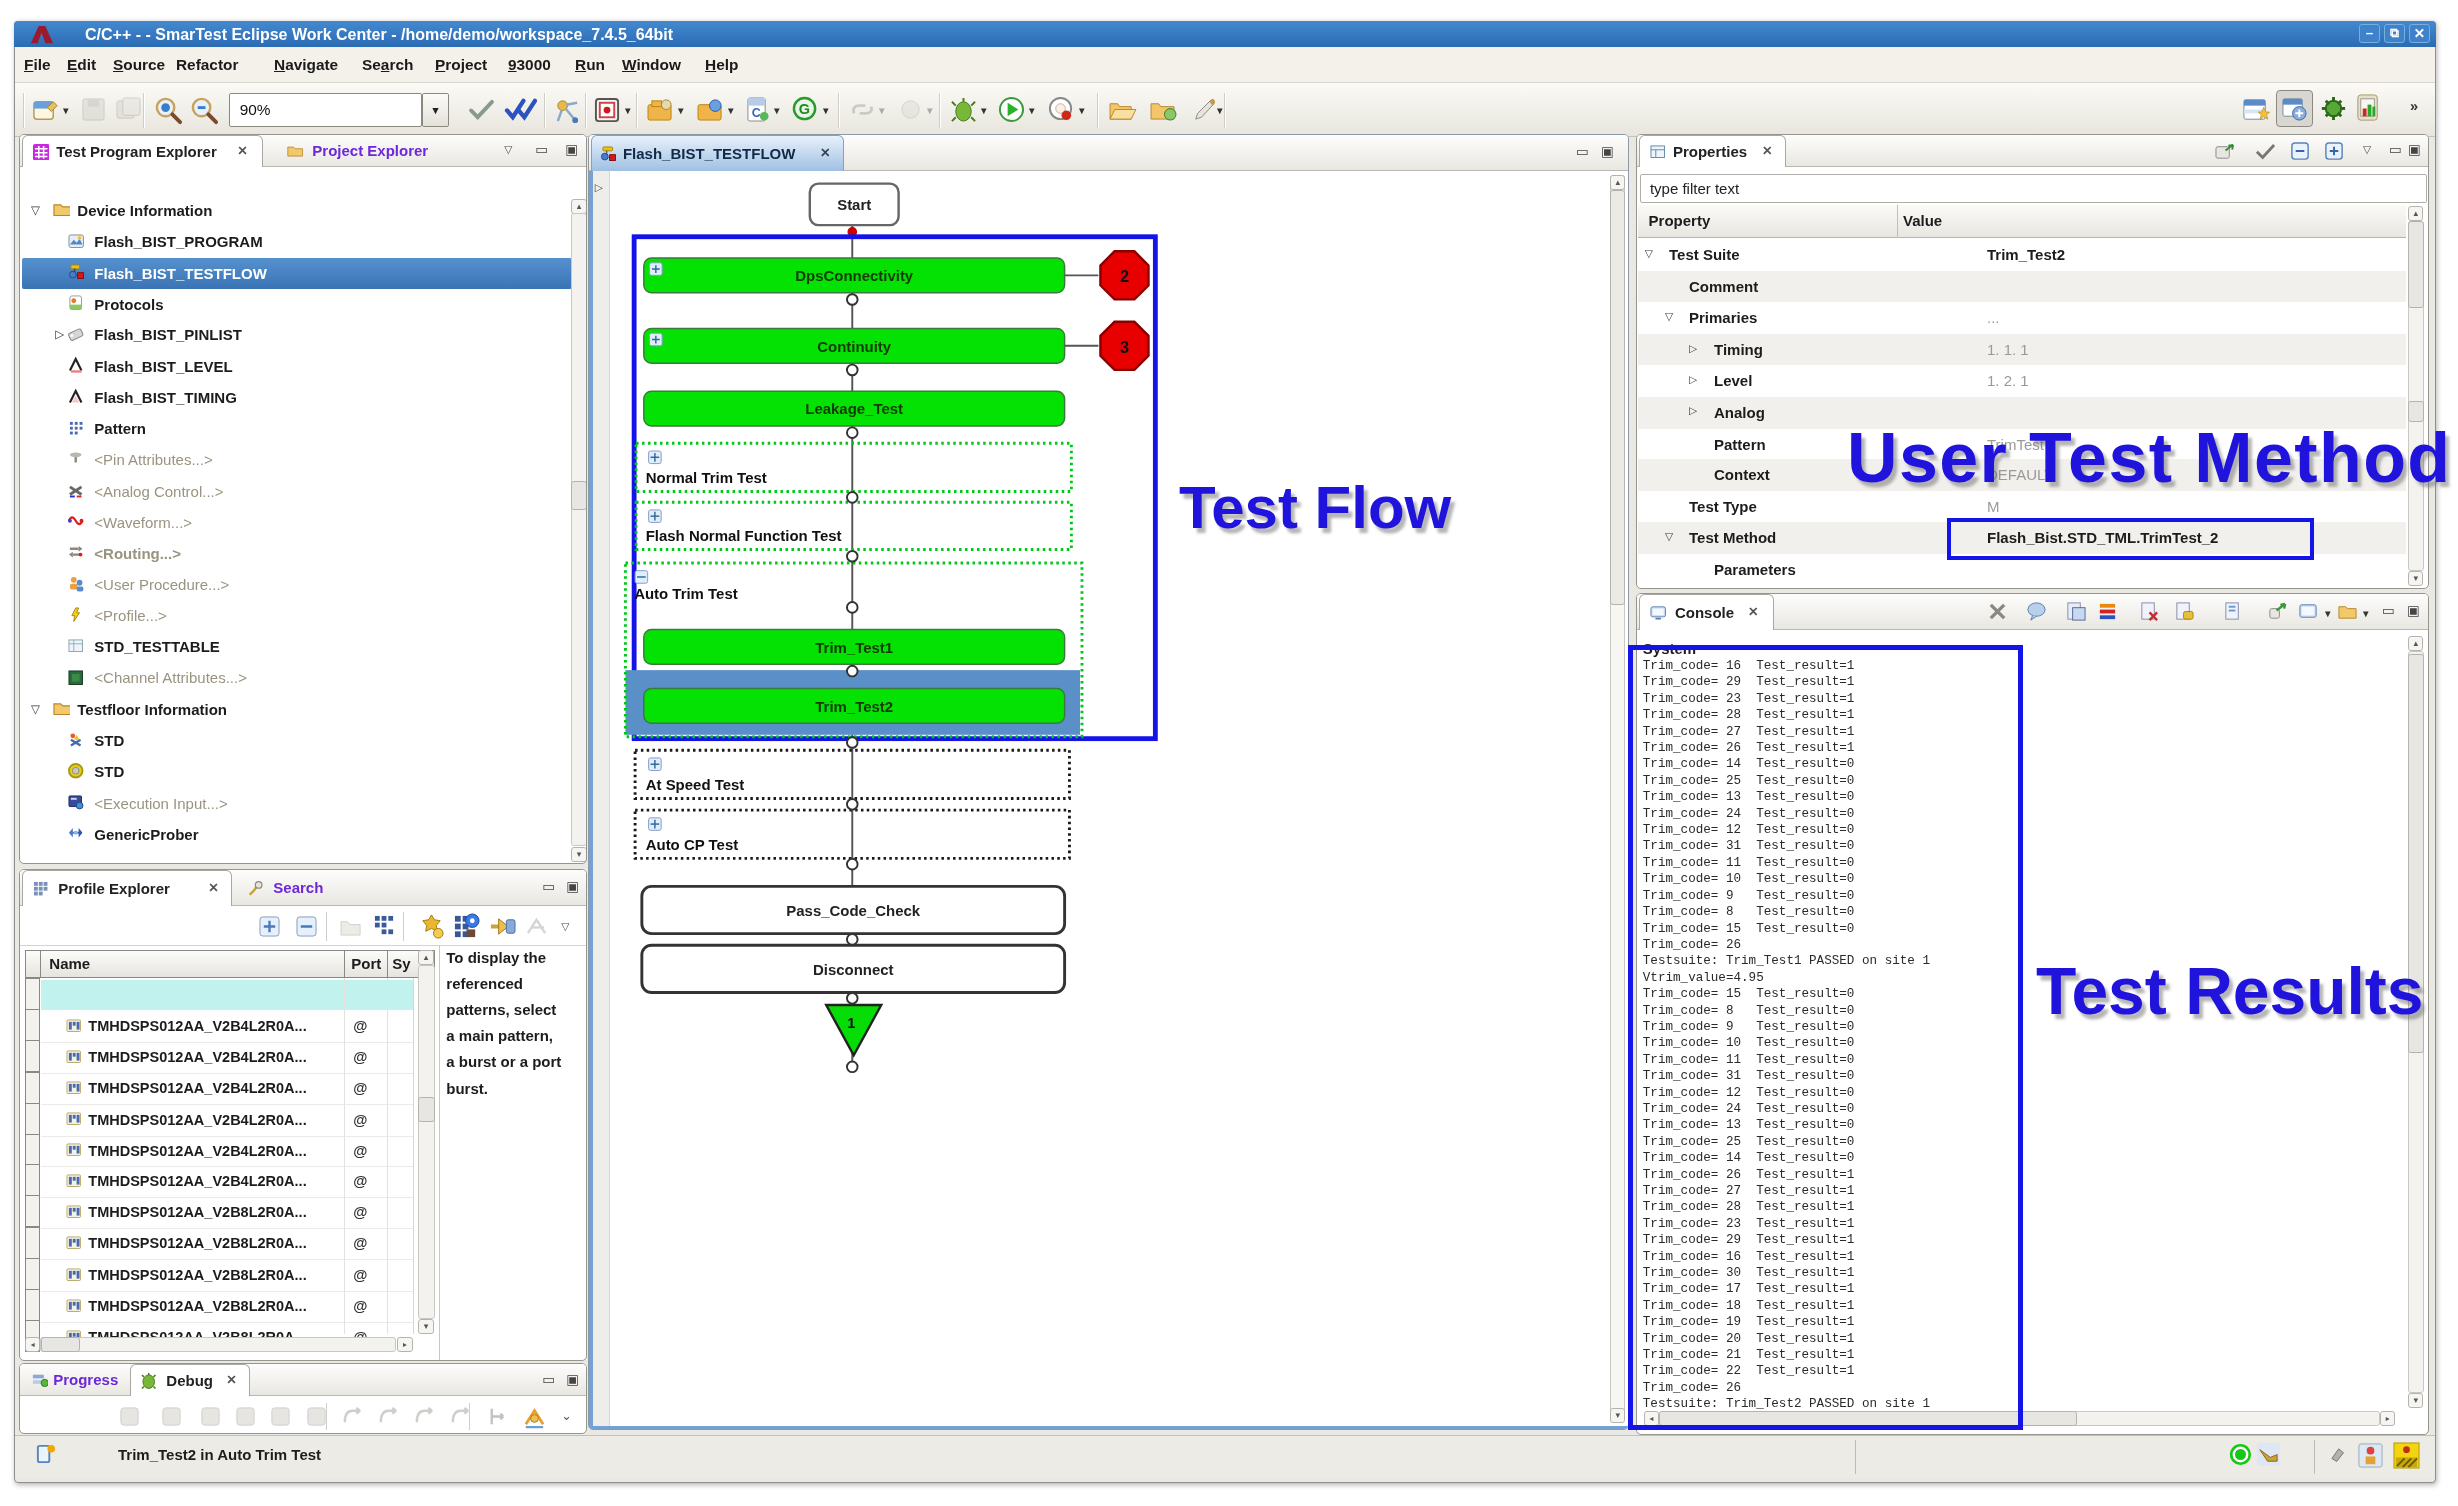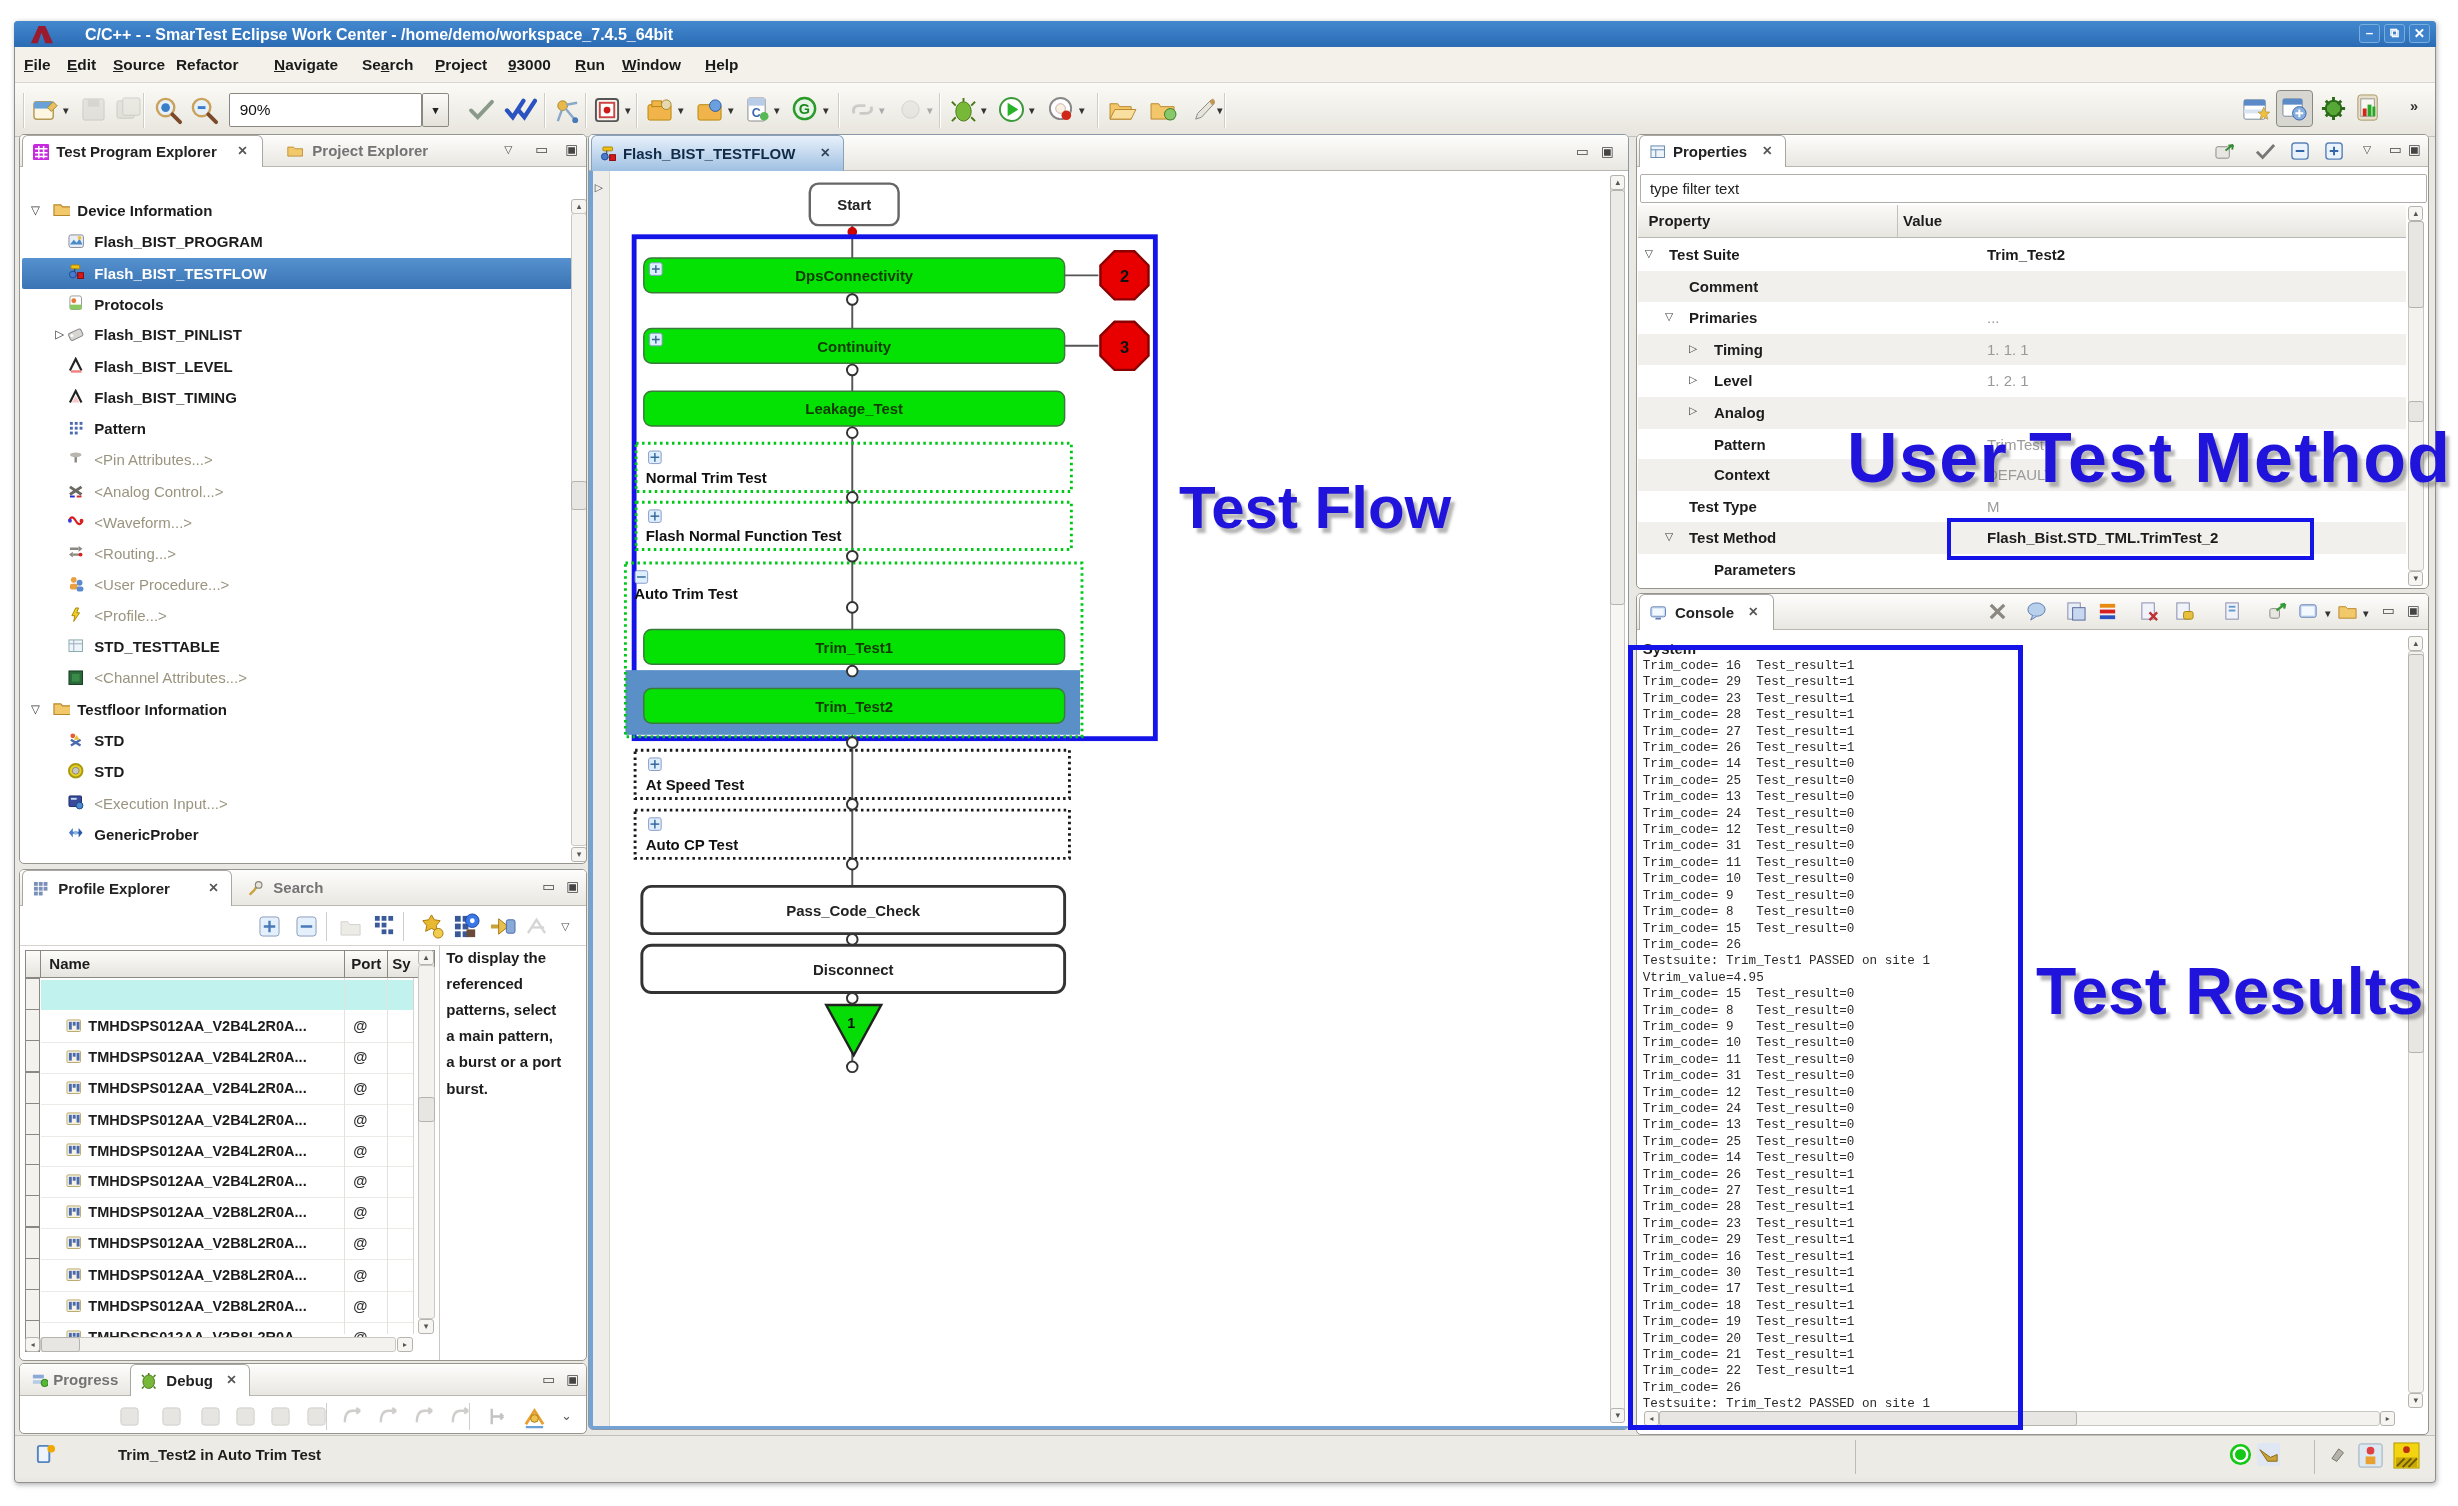--- a/index.html
+++ b/index.html
@@ -8,21 +8,21 @@
 #titlebar{position:absolute;left:13.5px;top:21px;width:2422px;height:26px;background:linear-gradient(#4489d0,#2a6bb4);border-radius:3.9px 3.9px 0 0;color:#fff;font-weight:700;font-size:16.4px}
 #menubar{position:absolute;left:14.5px;top:47px;width:2420px;height:36px;background:#f3f1e9;border-bottom:1px solid #d8d6ce}
 .mi{position:absolute;top:56px;font-size:15.4px;font-weight:700;color:#1a1a1a}
 .mi u{text-decoration:underline}
 #toolbar{position:absolute;left:14.5px;top:83px;width:2420px;height:54px;background:linear-gradient(#fbfaf6,#e7e5dd);border-bottom:1px solid #c4c2ba}
 .tsep{position:absolute;top:93px;width:1.9px;height:35px;background:#cfcdc5;border-right:1px solid #fff}
 .panel{position:absolute;background:#fff;border:1px solid #96968e;border-radius:5px;overflow:hidden}
 .phead{position:absolute;left:0;top:0;width:100%;height:32px;background:linear-gradient(#fdfdfc,#e9e7e1);border-bottom:1px solid #b9b7af}
 .tab{position:absolute;top:0;height:32px;font-size:15px;font-weight:700;color:#222;white-space:nowrap}
 .tab.on{background:#fff;border:1px solid #a9a7a1;border-bottom:none;border-radius:5.8px 5.8px 0 0}
-.tab.off{color:#737373}
+.tab.off{color:#6d28d9}
 .pbtn{position:absolute;font-size:13.5px;color:#444}
 .ticon{display:inline-block;width:16.4px;height:16.4px;vertical-align:-2.9px;margin-right:6.8px}
 .exp{position:absolute;font-size:11.6px;color:#333}
 .sb{position:absolute;background:#f3f2ef;border:1px solid #c9c7c1;border-radius:2.9px}
 .sbthumb{position:absolute;background:#e8e6e2;border:1px solid #b5b3ad;border-radius:2.9px}
 .sbarrow{position:absolute;width:15.4px;height:14.5px;background:#f6f5f2;border:1px solid #b5b3ad;border-radius:2.9px;font-size:7.7px;color:#555;text-align:center;line-height:13.5px}
 .bigblue{position:absolute;font-weight:700;color:#2013dc;text-shadow:3.9px 4.8px 2.9px rgba(110,110,110,.5);white-space:nowrap}
 .bluebox{position:absolute;border:5.8px solid #1414e8;z-index:40}
 .prow{position:absolute;left:1px;width:768px;height:32px;line-height:32px;font-size:15px;color:#1c1c1c;white-space:nowrap}
 .pexp{position:absolute;top:0;font-size:10.6px;color:#333}
@@ -309,21 +309,21 @@
         <circle cx="2" cy="8" r="2" fill="#3a3ad8"></circle>
         <circle cx="14" cy="8" r="2" fill="#d82020"></circle>
       </svg>
       <div style="position:absolute;left:74px;top:372px;height:31px;line-height:31px;font-size:15px;font-weight:400;color:#9a947f;white-space:nowrap">&lt;Waveform...&gt;</div>
       <svg style="position:absolute;left:48px;top:409px" width="16.4" height="16.4" viewBox="0 0 17 17">
         <path d="M2 5 h9 M5 11 h9" stroke="#8a8880" stroke-width="2.5"></path>
         <path d="M11 2 l4 3 -4 3 Z" fill="#8a8880"></path>
         <path d="M5 8 l-4 3 4 3 Z" fill="#8a8880"></path>
         <circle cx="13" cy="11" r="2" fill="#d82020"></circle>
       </svg>
-      <div style="position:absolute;left:74px;top:403px;height:31px;line-height:31px;font-size:15px;font-weight:400;color:#9a947f;white-space:nowrap">&lt;Routing...&gt;</div>
+      <div style="position:absolute;left:74px;top:403px;height:31px;line-height:31px;font-size:15px;font-weight:700;color:#9a947f;white-space:nowrap">&lt;Routing...&gt;</div>
       <svg style="position:absolute;left:48px;top:441px" width="16.4" height="16.4" viewBox="0 0 17 17">
         <circle cx="6" cy="4" r="3" fill="#e8a040"></circle>
         <rect x="2" y="8" width="8" height="6" rx="2" fill="#e8a040"></rect>
         <circle cx="12" cy="7" r="3" fill="#5a8ad0"></circle>
         <rect x="9" y="11" width="7" height="5" rx="2" fill="#5a8ad0"></rect>
       </svg>
       <div style="position:absolute;left:74px;top:434px;height:31px;line-height:31px;font-size:15px;font-weight:400;color:#9a947f;white-space:nowrap">&lt;User Procedure...&gt;</div>
       <svg style="position:absolute;left:48px;top:472px" width="16.4" height="16.4" viewBox="0 0 17 17">
         <path d="M8 1 L4 9 h3 L6 15 L12 6 h-3 L11 1 Z" fill="#f0d020" stroke="#a8860a"></path>
       </svg>

